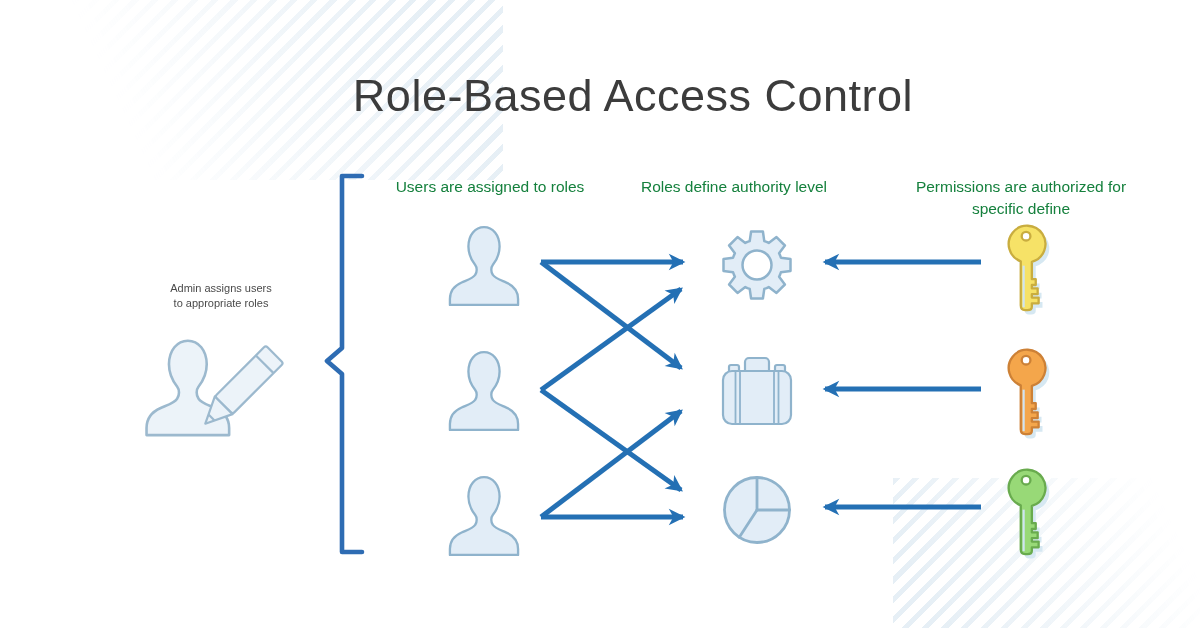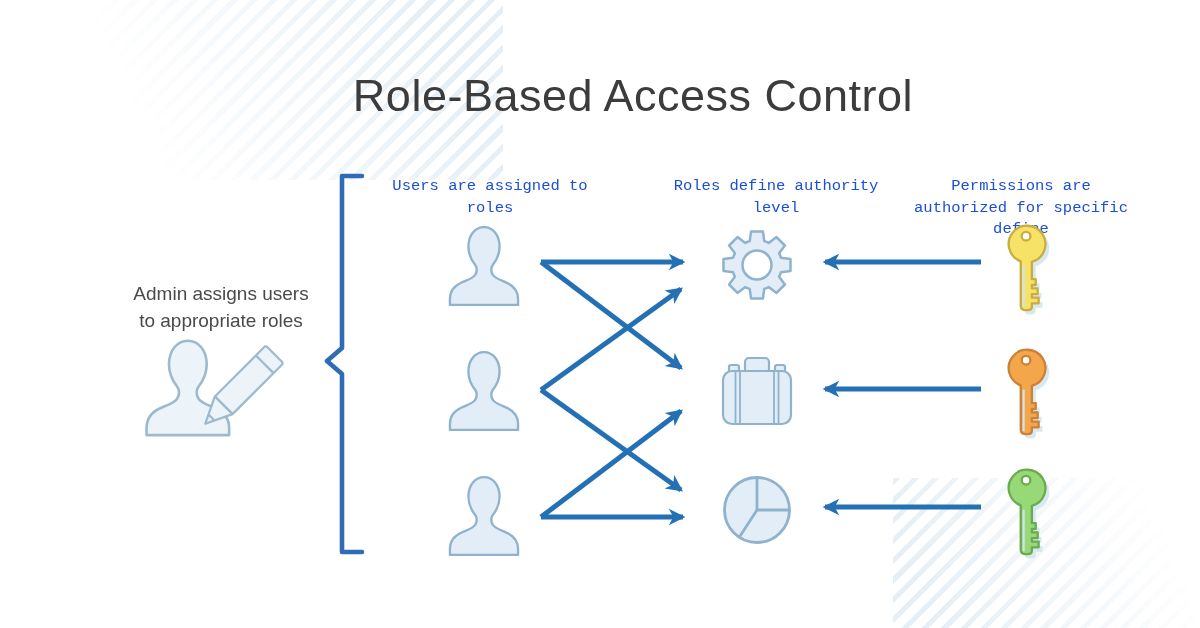--- a/index.html
+++ b/index.html
@@ -24,28 +24,28 @@
     right:0;bottom:0;width:340px;height:150px;
     -webkit-mask-image:linear-gradient(65deg,#000 12%,transparent 80%);
     mask-image:linear-gradient(65deg,#000 12%,transparent 80%);
   }
   .title{
     position:absolute;left:0;right:0;top:70px;text-align:center;
     font-size:45px;font-weight:400;color:#3c3c3c;letter-spacing:.5px;
   }
   .col-header{
     position:absolute;top:176px;text-align:center;
-    font-size:15.5px;line-height:1.4;color:#1d4ed8;font-family:Liberation Mono, monospace;
+    font-size:15.5px;line-height:1.4;color:#15803d;
   }
   .col-header.users{left:332px;width:250px;}
-  .col-header.roles{left:618px;width:250px;}
+  .col-header.roles{left:576px;width:250px;}
   .col-header.perms{left:868px;width:240px;}
   .admin-caption{
     position:absolute;left:77px;top:281px;width:222px;text-align:center;
-    font-size:19px;line-height:1.4;color:#4a4a4a;white-space:pre-line;
+    font-size:11px;line-height:1.4;color:#4a4a4a;white-space:pre-line;
   }
   .abs{position:absolute;}
   svg{display:block;overflow:visible;}
   .connector-layer{position:absolute;left:0;top:0;pointer-events:none;}
 </style>
 </head>
 <body>
 
 <div class="canvas">
 

